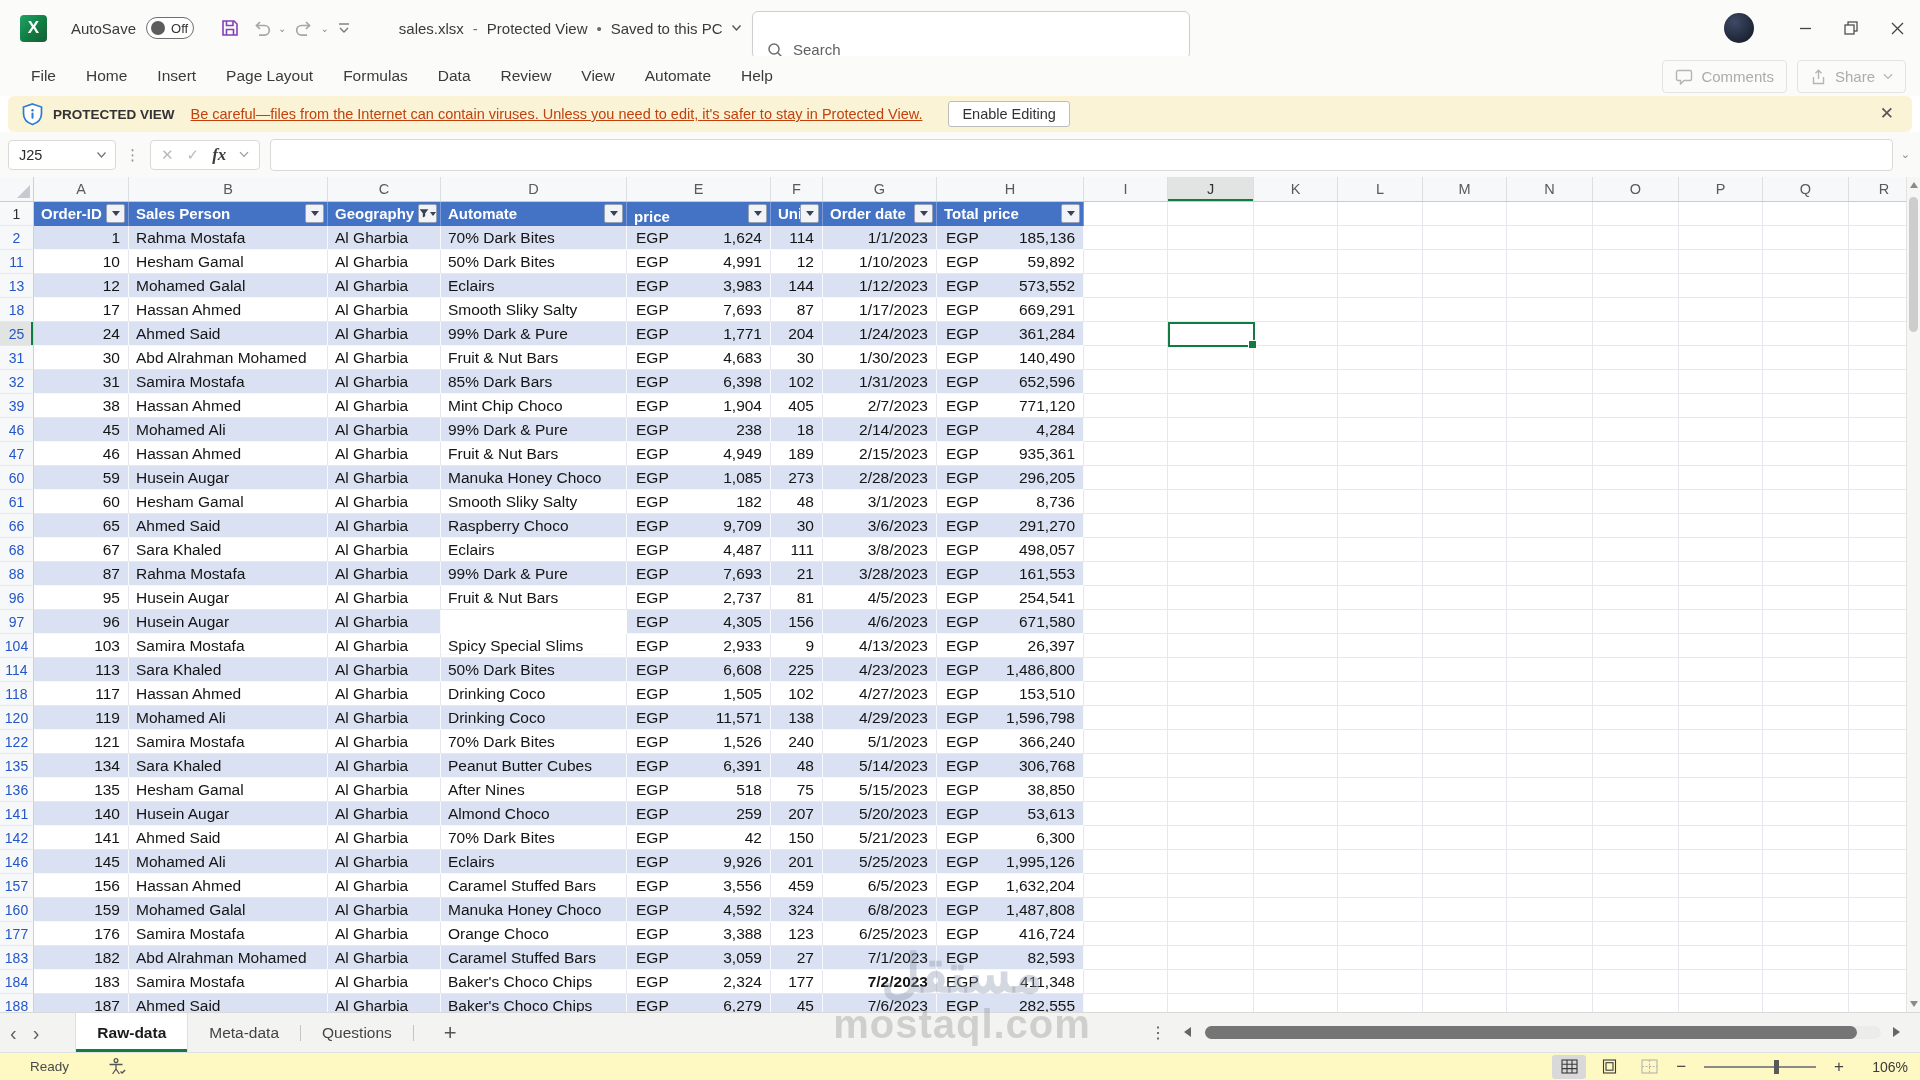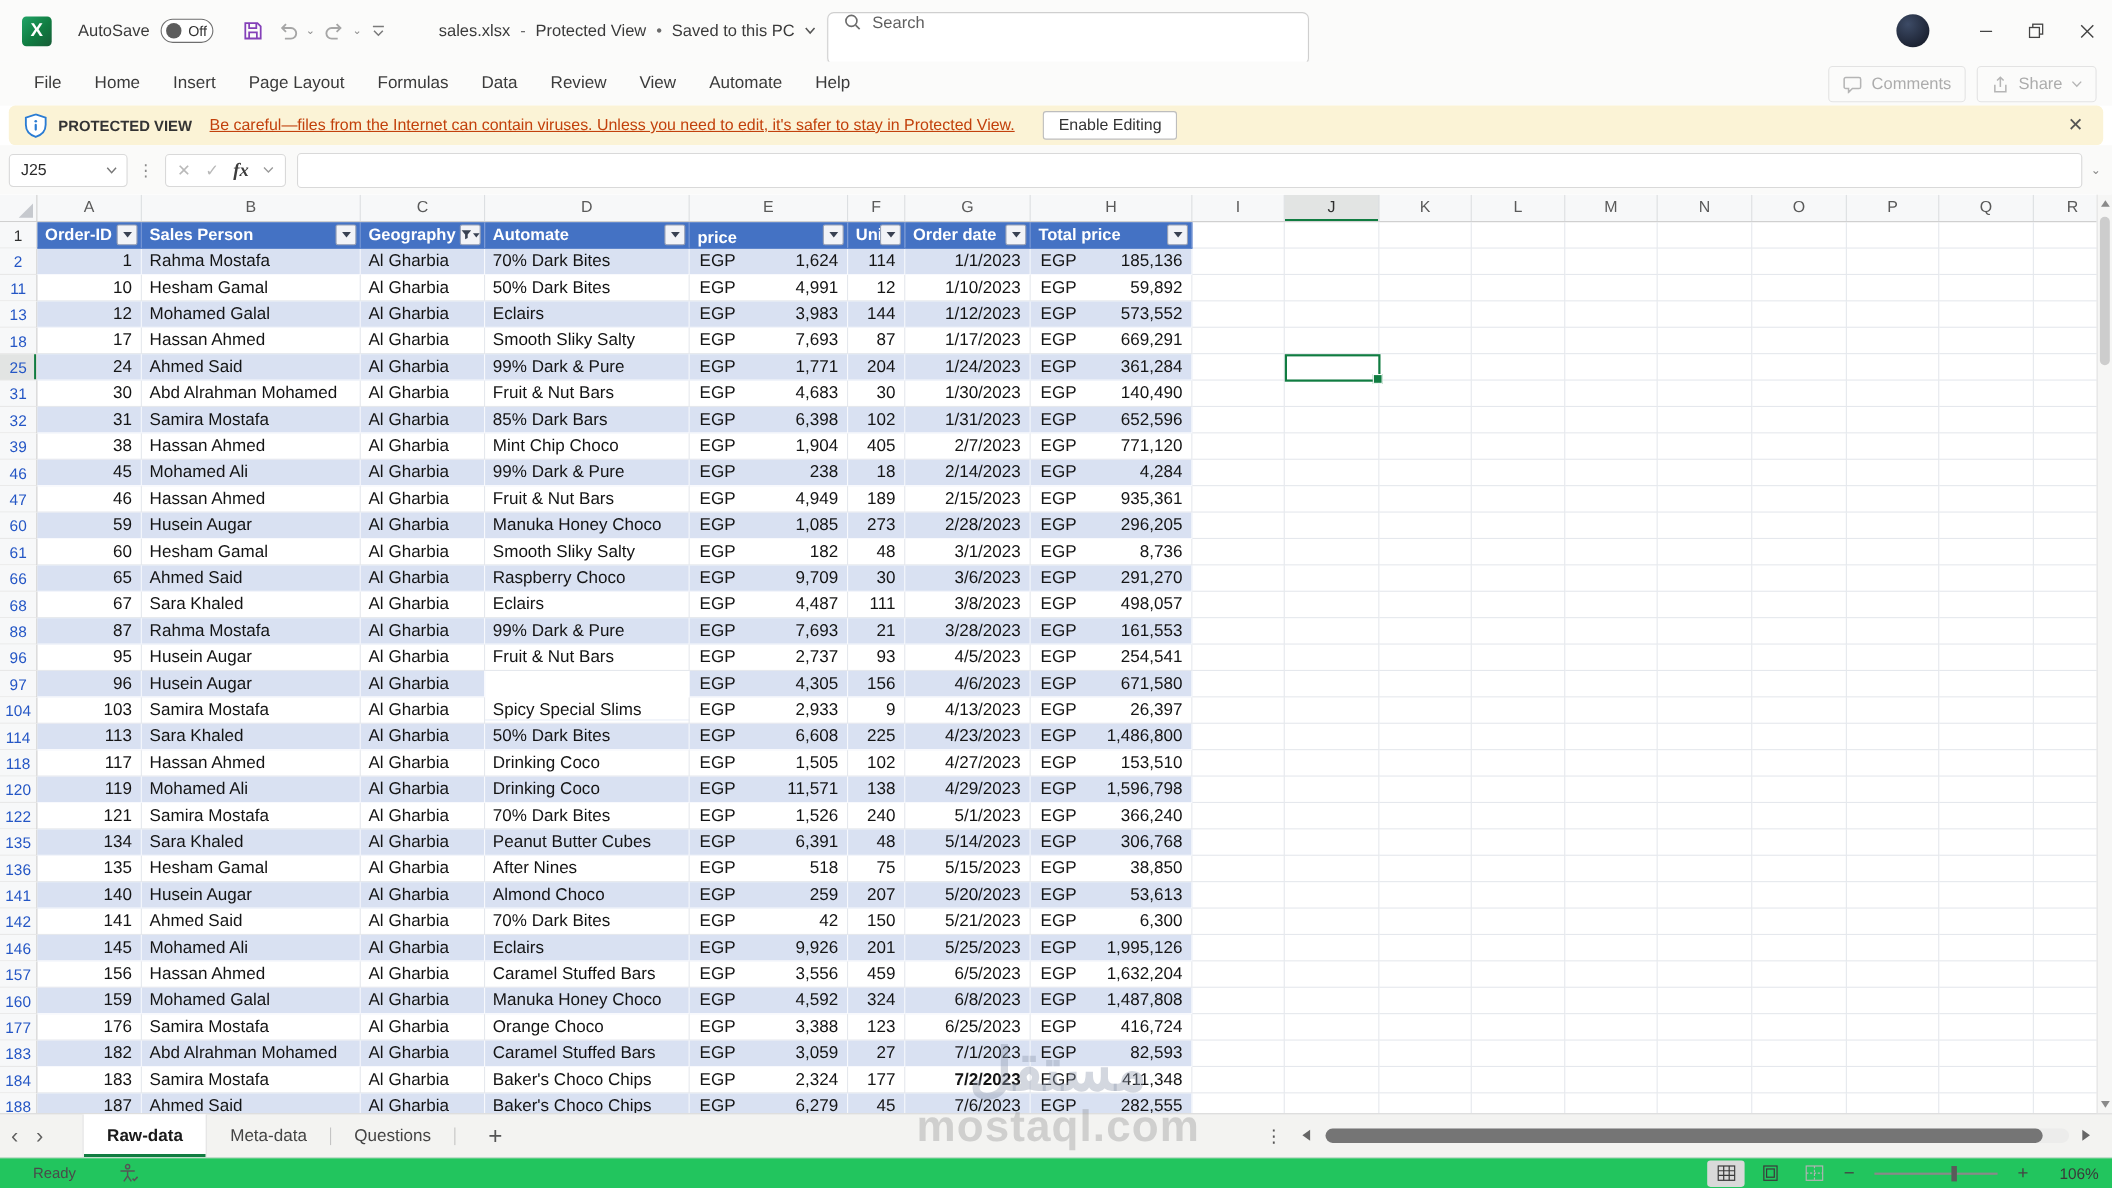--- a/index.html
+++ b/index.html
@@ -13,21 +13,21 @@
           color:#fff;font-weight:bold;font-size:17px;display:flex;align-items:center;justify-content:center}
   .autosave{display:flex;align-items:center;margin-left:24px;font-size:15px;color:#3a3a3a}
   .toggle{width:48px;height:22px;border:1px solid #6e6e6e;border-radius:12px;display:flex;align-items:center;margin-left:10px;background:#fff;box-sizing:border-box}
   .knob{width:14px;height:14px;border-radius:50%;background:#5c5c5c;margin-left:4px}
   .toggle-txt{font-size:13px;color:#333;margin-left:6px}
   .qat{display:flex;align-items:center;gap:4px;margin-left:22px}
   .qbtn{display:flex;align-items:center;justify-content:center;padding:4px}
   .chev{font-size:10px;color:#8c8c8c;margin-left:-2px}
   .title-text{margin-left:44px;font-size:15px;color:#3a3a3a;display:flex;align-items:center;gap:9px;white-space:nowrap}
   .searchbox{position:absolute;left:752px;top:11px;width:438px;height:48px;background:#fff;border:1px solid #CFCFCF;border-radius:6px;
-             display:flex;align-items:flex-start;color:#5f5f5f;font-size:15px;box-sizing:border-box;box-shadow:0 1px 2px rgba(0,0,0,.04)}
+             display:flex;align-items:flex-end;color:#5f5f5f;font-size:15px;box-sizing:border-box;box-shadow:0 1px 2px rgba(0,0,0,.04)}
   .tb-right{position:absolute;right:0;top:0;height:56px;display:flex;align-items:center}
   .avatar{width:30px;height:30px;border-radius:50%;background:radial-gradient(circle at 35% 30%,#3d4b66 0%,#222a3c 60%,#11151f 100%);margin-right:28px}
   .winbtn{width:46px;height:56px;display:flex;align-items:center;justify-content:center;color:#444;font-size:16px}
 
   
   .ribbon{position:absolute;left:0;top:56px;width:1920px;height:40px;background:#FBFBFA;display:flex;align-items:center}
   .rtabs{display:flex;margin-left:16px;height:100%}
   .rtab{padding:0 15px;font-size:15.5px;color:#3b3b3b;display:flex;align-items:center;height:100%}
   .ribbon-right{position:absolute;right:14px;top:4px;display:flex;gap:10px}
   .pill-btn{height:31px;border:1px solid #E3E3E3;border-radius:4px;display:flex;align-items:center;gap:8px;padding:0 12px;color:#ACACAC;font-size:15px;background:#FBFBFA}
@@ -94,21 +94,21 @@
   .stab.active{background:#fff;font-weight:bold;color:#1a1a1a;box-shadow:inset 0 -3px 0 #107C41;border-left:1px solid #E0E0E0;border-right:1px solid #E0E0E0}
   .tdiv{width:1px;height:16px;background:#C4C4C4}
   .addsheet{margin-left:30px;font-size:22px;color:#555}
   .tmore{position:absolute;left:1150px;color:#555;font-size:16px;letter-spacing:1px}
   .harrL{position:absolute;left:1184px;top:14px;width:0;height:0;border-top:5px solid transparent;border-bottom:5px solid transparent;border-right:7px solid #666}
   .hscroll{position:absolute;left:1205px;top:13px;width:676px;height:13px;background:#ECECEB;border-radius:7px}
   .hthumb{width:652px;height:13px;background:#757575;border-radius:7px}
   .harrR{position:absolute;left:1893px;top:14px;width:0;height:0;border-top:5px solid transparent;border-bottom:5px solid transparent;border-left:7px solid #666}
 
   
-  .statusbar{position:absolute;left:0;top:1052px;width:1920px;height:28px;background:#22c55e;border-top:1px solid #E0E0E0;
+  .statusbar{position:absolute;left:0;top:1052px;width:1920px;height:28px;background:#fef9c3;border-top:1px solid #E0E0E0;
              display:flex;align-items:center;font-size:13.5px;color:#4a4a4a;box-sizing:border-box}
   .ready{margin-left:30px}
   .acc{margin-left:38px;display:flex;align-items:center}
   .sb-right{position:absolute;right:12px;display:flex;align-items:center;gap:6px;height:28px}
   .vbtn{width:34px;height:24px;display:flex;align-items:center;justify-content:center;border-radius:3px}
   .vbtn.sel{background:#D9D9D9}
   .zglyph{font-size:17px;color:#444;padding:0 4px}
   .ztrack{width:112px;height:2px;background:#8A8A8A;position:relative;margin:0 8px}
   .zthumb{position:absolute;left:62%;top:-6px;width:5px;height:14px;background:#5a5a5a}
   .zoomval{font-size:14px;color:#3a3a3a;margin-left:10px;width:44px;text-align:right}
@@ -757,21 +757,21 @@
     <div class="row">
       <div class="gut">96</div>
       <div class="cell right" style="width: 95px;">95</div>
       <div class="cell left" style="width: 199px;">Husein Augar</div>
       <div class="cell left" style="width: 113px;">Al Gharbia</div>
       <div class="cell left" style="width: 186px;">Fruit &amp; Nut Bars</div>
       <div class="cell money" style="width: 144px;">
         <span>EGP</span>
         <span>2,737</span>
       </div>
-      <div class="cell right" style="width: 52px;">93</div>
+      <div class="cell right" style="width: 52px;">81</div>
       <div class="cell right" style="width: 114px;">4/5/2023</div>
       <div class="cell money" style="width: 147px;">
         <span>EGP</span>
         <span>254,541</span>
       </div>
       <div class="cell" style="width: 84px;"></div>
       <div class="cell" style="width: 86px;"></div>
       <div class="cell" style="width: 84px;"></div>
       <div class="cell" style="width: 85px;"></div>
       <div class="cell" style="width: 84px;"></div>

